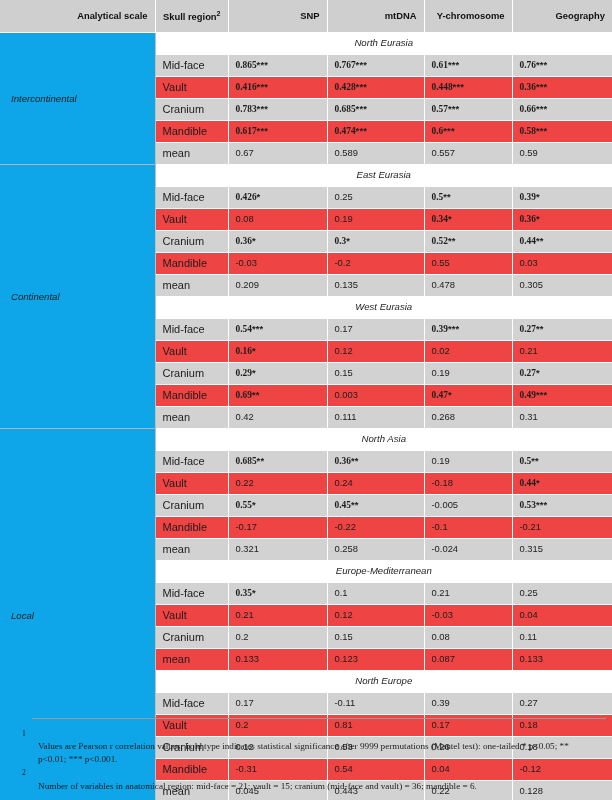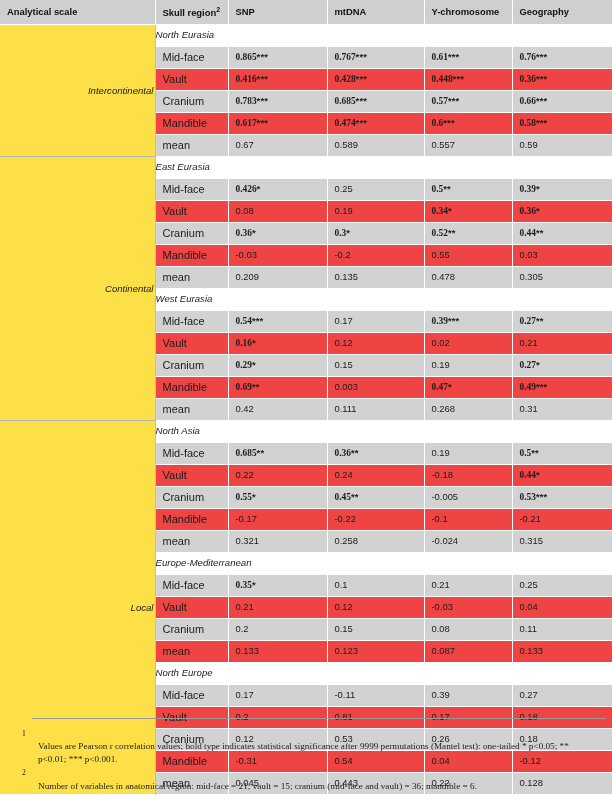--- a/index.html
+++ b/index.html
@@ -32,50 +32,50 @@
   table.data-table col.c-snp     { width: 99px; }
   table.data-table col.c-mtdna   { width: 97px; }
   table.data-table col.c-ychr    { width: 88px; }
   table.data-table col.c-geo     { width: 100px; }
 
   
   tr.head-row th {
     background: #cfcfcf;
     font-weight: bold;
     font-size: 9.4px;
-    text-align: left;
+    text-align: right;
     padding: 5px 7px 5px 7px;
-    height: 24px;
+    height: 32px;
     vertical-align: middle;
     border-right: 1.6px solid #ffffff;
     border-bottom: 1.6px solid #ffffff;
     color: #111111;
     white-space: nowrap;
   }
   tr.head-row th:last-child { border-right: none; }
   tr.head-row th sup { font-size: 7px; vertical-align: super; }
 
   
   td.scale-cell {
     font-style: italic;
     font-size: 9.6px;
-    text-align: right;
+    text-align: left;
     padding-left: 11px;
     vertical-align: middle;
-    background: #fde047;
+    background: #0ea5e9;
     border-right: 1.6px solid #bdbdbd;
     border-bottom: 1.6px solid #b4b4b4;
     color: #1c1c1c;
   }
   td.scale-cell.no-bottom { border-bottom: none; }
 
   
   tr.banner-row td.banner {
     background: #ffffff;
-    text-align: left;
+    text-align: center;
     font-style: italic;
     font-size: 9.6px;
     height: 22px;
     padding: 3px 0 4px 0;
     vertical-align: middle;
     border-bottom: 1.6px solid #ffffff;
     color: #1c1c1c;
   }
 
   

